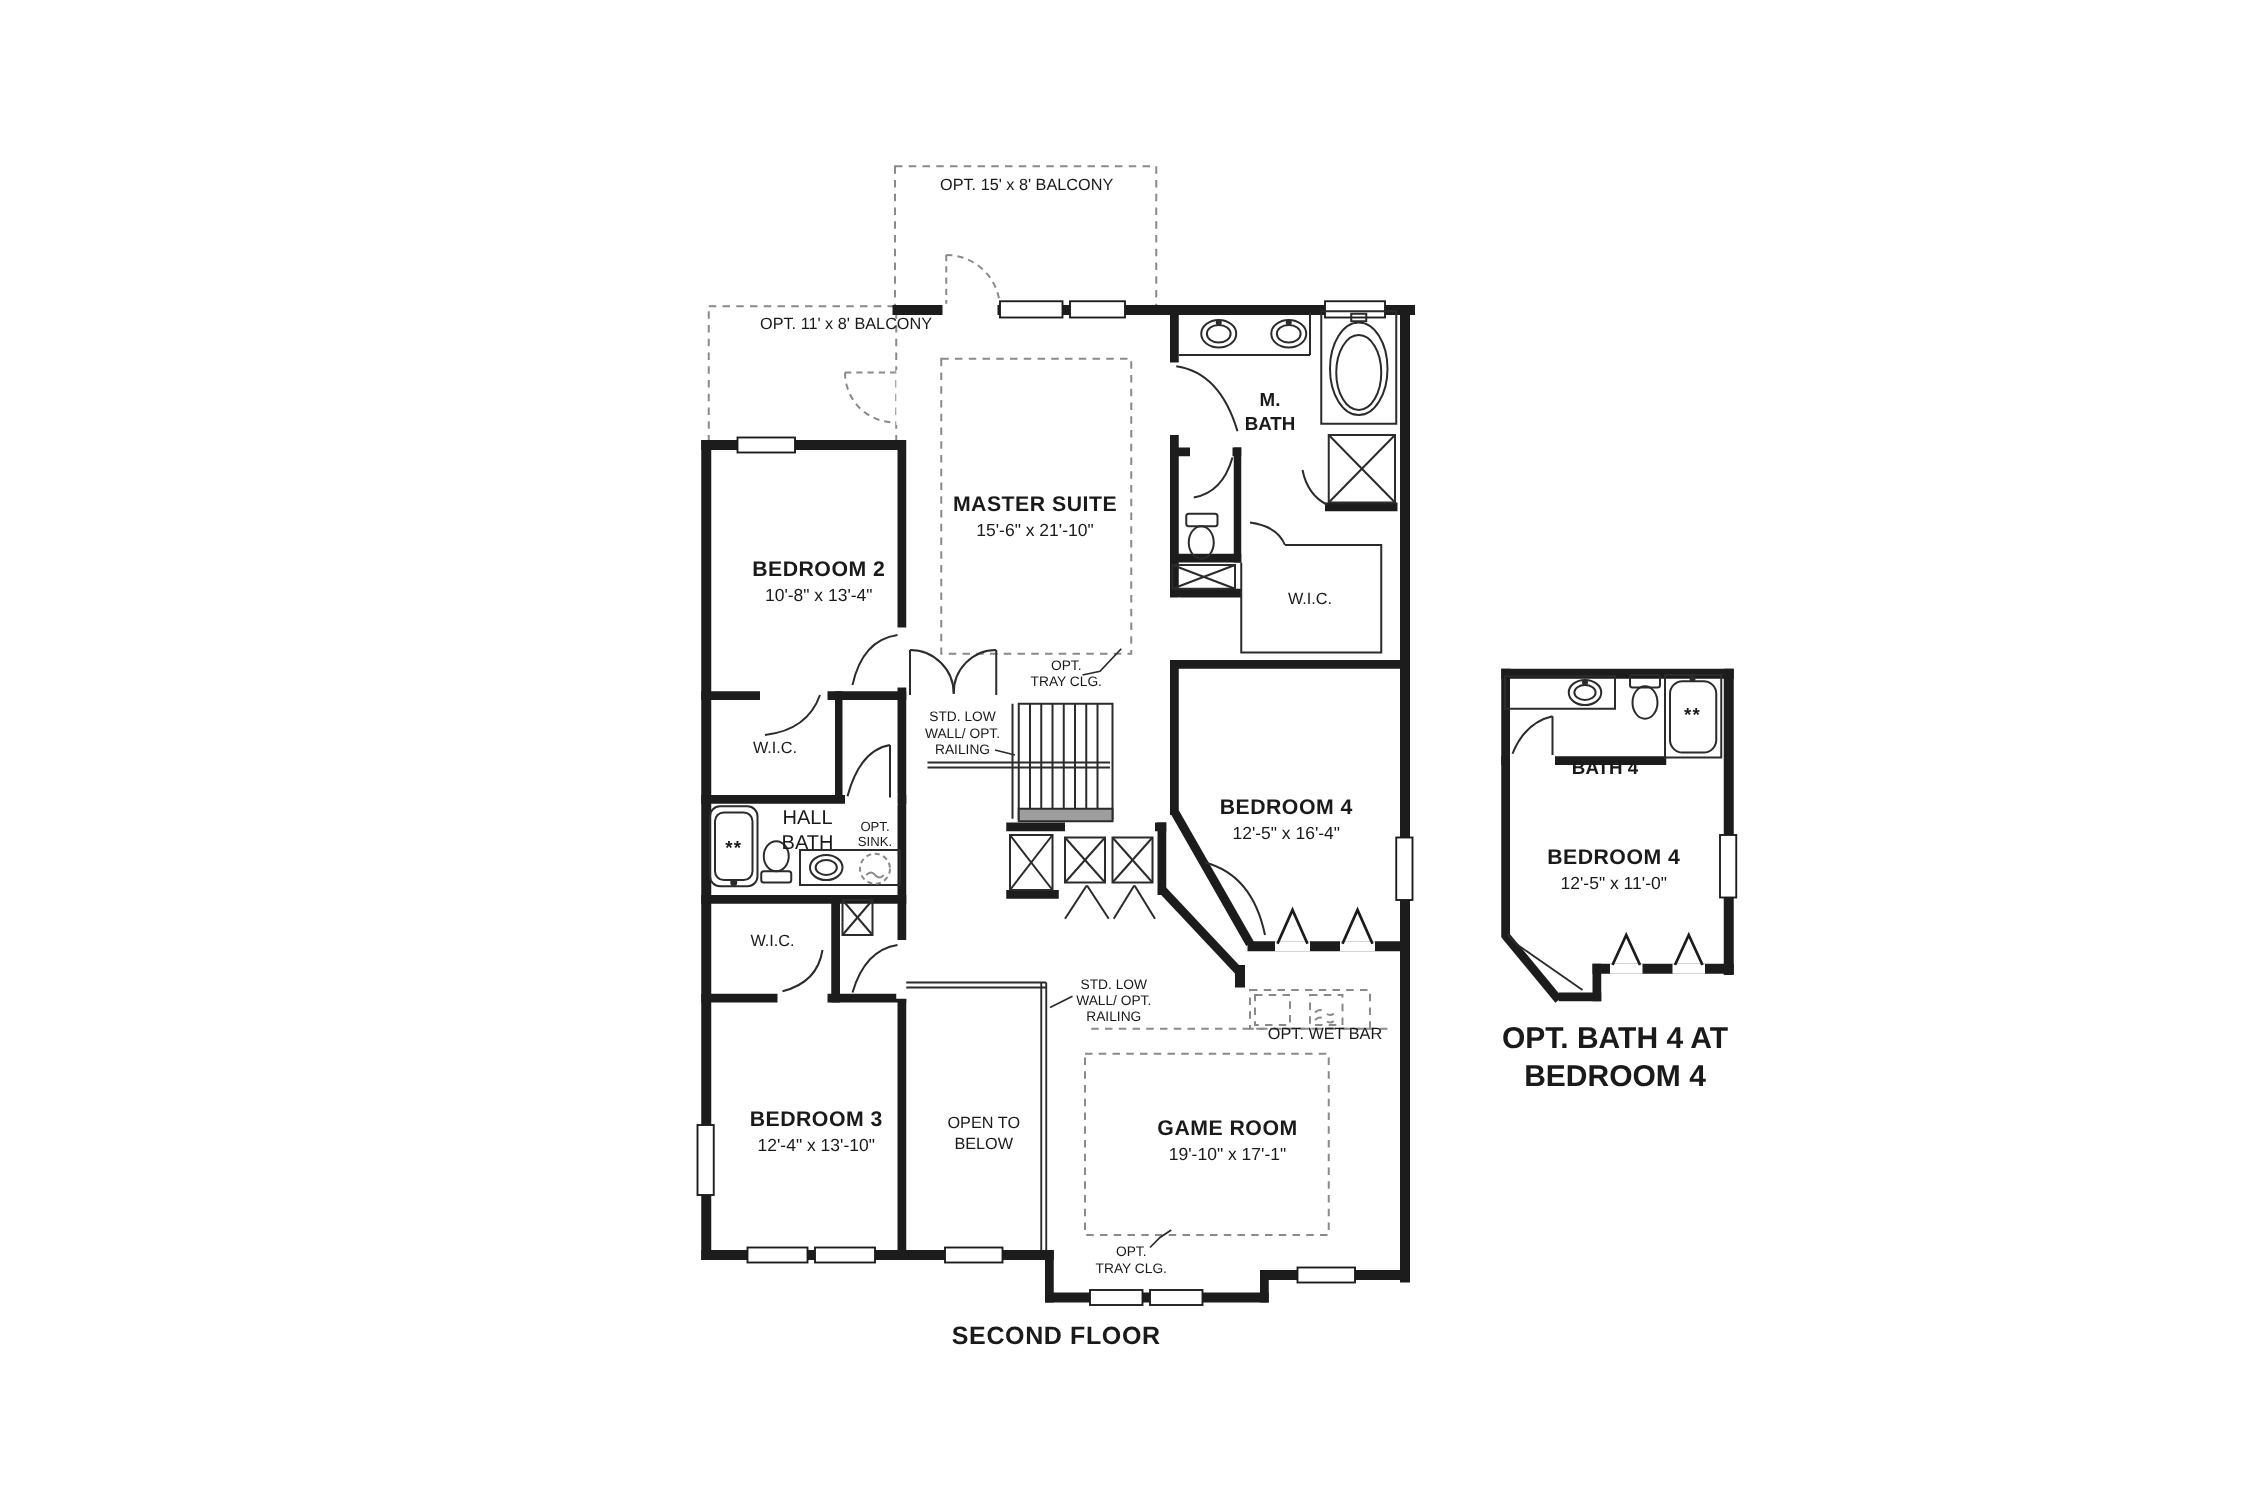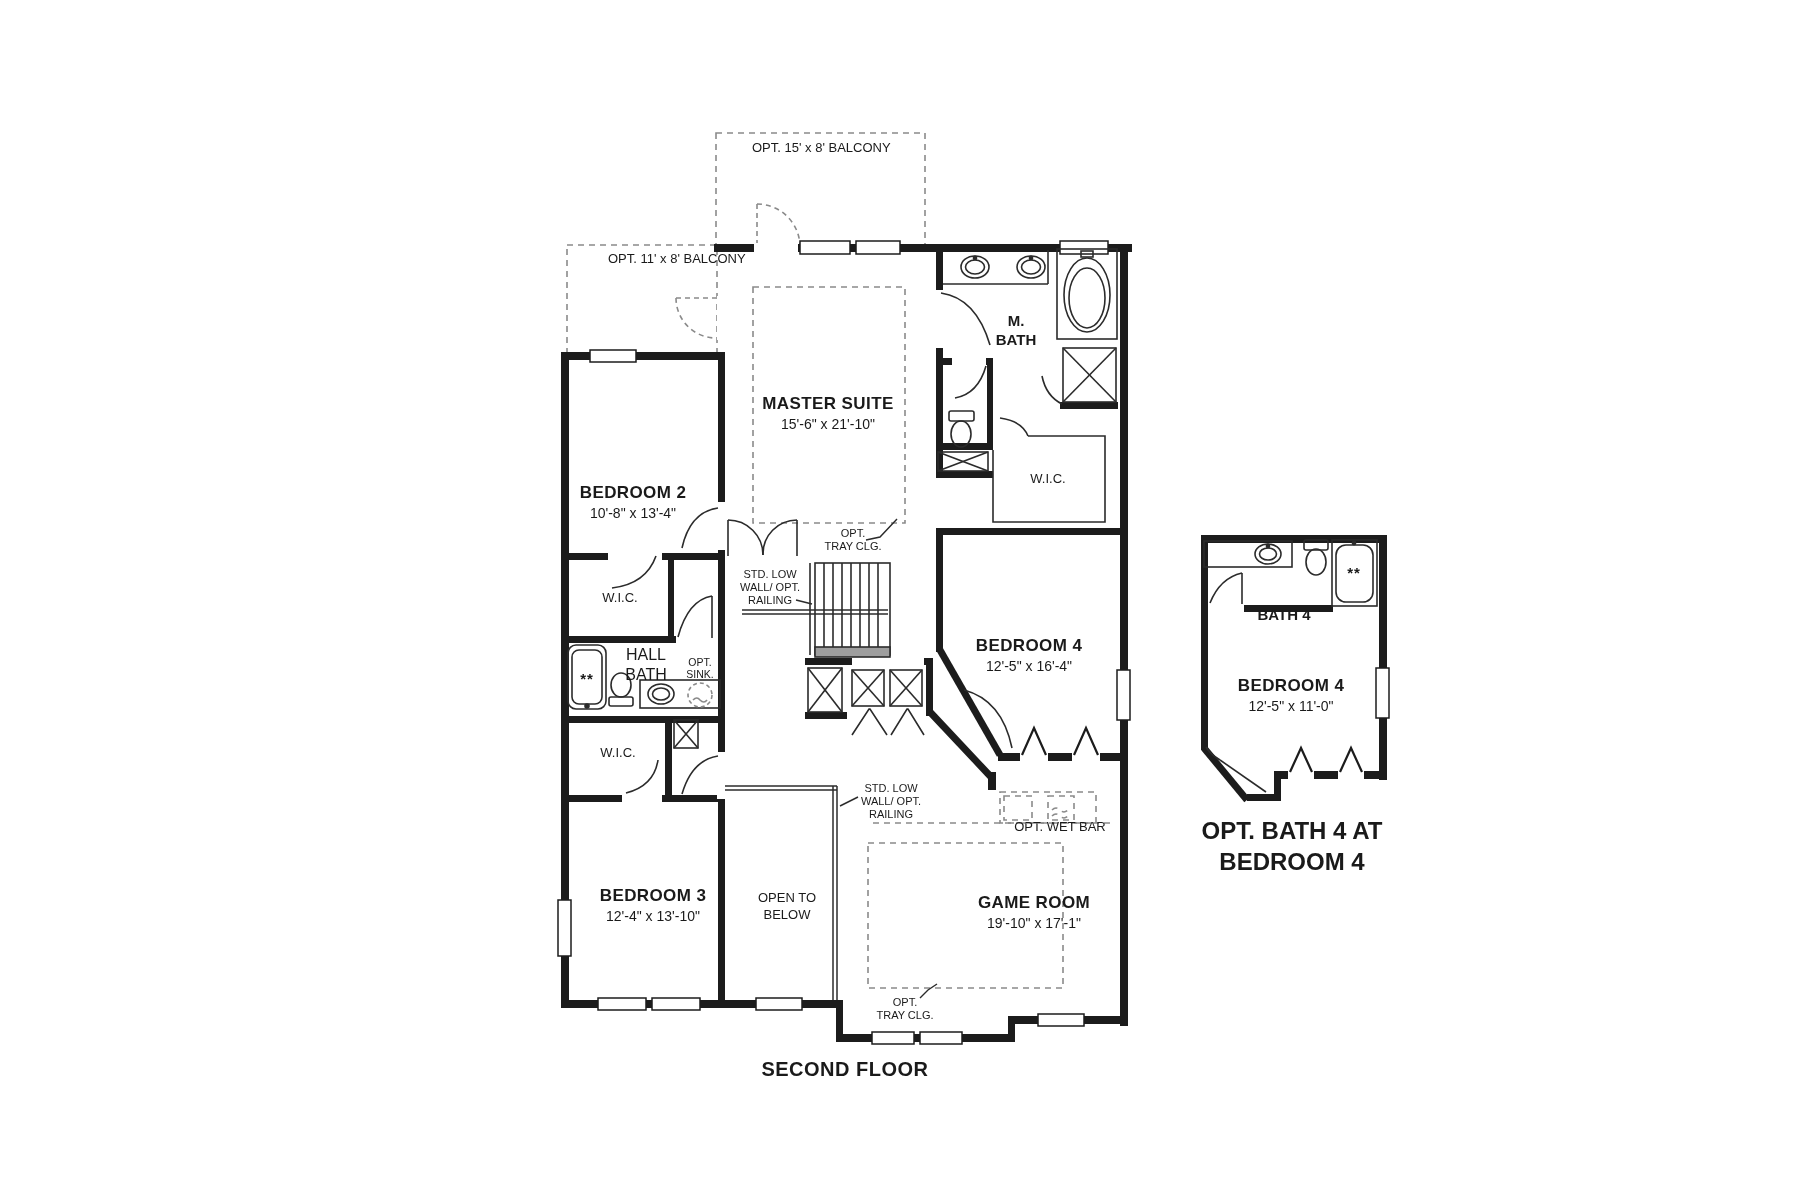--- a/index.html
+++ b/index.html
@@ -265,21 +265,21 @@
 </svg>
 
   <div class="lbl left-al balc" style="left:740px;top:141px;margin-left:12px;">OPT. 15' x 8' BALCONY</div>
   <div class="lbl left-al balc" style="left:608px;top:252px;">OPT. 11' x 8' BALCONY</div>
 
   <div class="lbl" style="left:828px;top:394px;">
     <div class="rname">MASTER SUITE</div>
     <div class="rdims">15'-6" x 21'-10"</div>
   </div>
 
-  <div class="lbl" style="left:633px;top:446px;margin-top:37px;">
+  <div class="lbl" style="left:655px;top:446px;">
     <div class="rname">BEDROOM 2</div>
     <div class="rdims">10'-8" x 13'-4"</div>
   </div>
 
   <div class="lbl b15" style="left:1016px;top:312px;">
     <div>M.</div>
     <div>BATH</div>
   </div>
 
   <div class="lbl reg13" style="left:1048px;top:471px;">W.I.C.</div>
@@ -326,21 +326,21 @@
   <div class="lbl" style="left:653px;top:886px;">
     <div class="rname">BEDROOM 3</div>
     <div class="rdims">12'-4" x 13'-10"</div>
   </div>
 
   <div class="lbl reg13" style="left:787px;top:890px;">
     <div>OPEN TO</div>
     <div>BELOW</div>
   </div>
 
-  <div class="lbl" style="left:1034px;top:893px;">
+  <div class="lbl" style="left:982px;top:893px;">
     <div class="rname">GAME ROOM</div>
     <div class="rdims">19'-10" x 17'-1"</div>
   </div>
 
   <div class="lbl ann" style="left:905px;top:996px;">
     <div>OPT.</div>
     <div>TRAY CLG.</div>
   </div>
 
   <div class="lbl b15" style="left:1284px;top:578px;margin-top:28px;">BATH 4</div>

